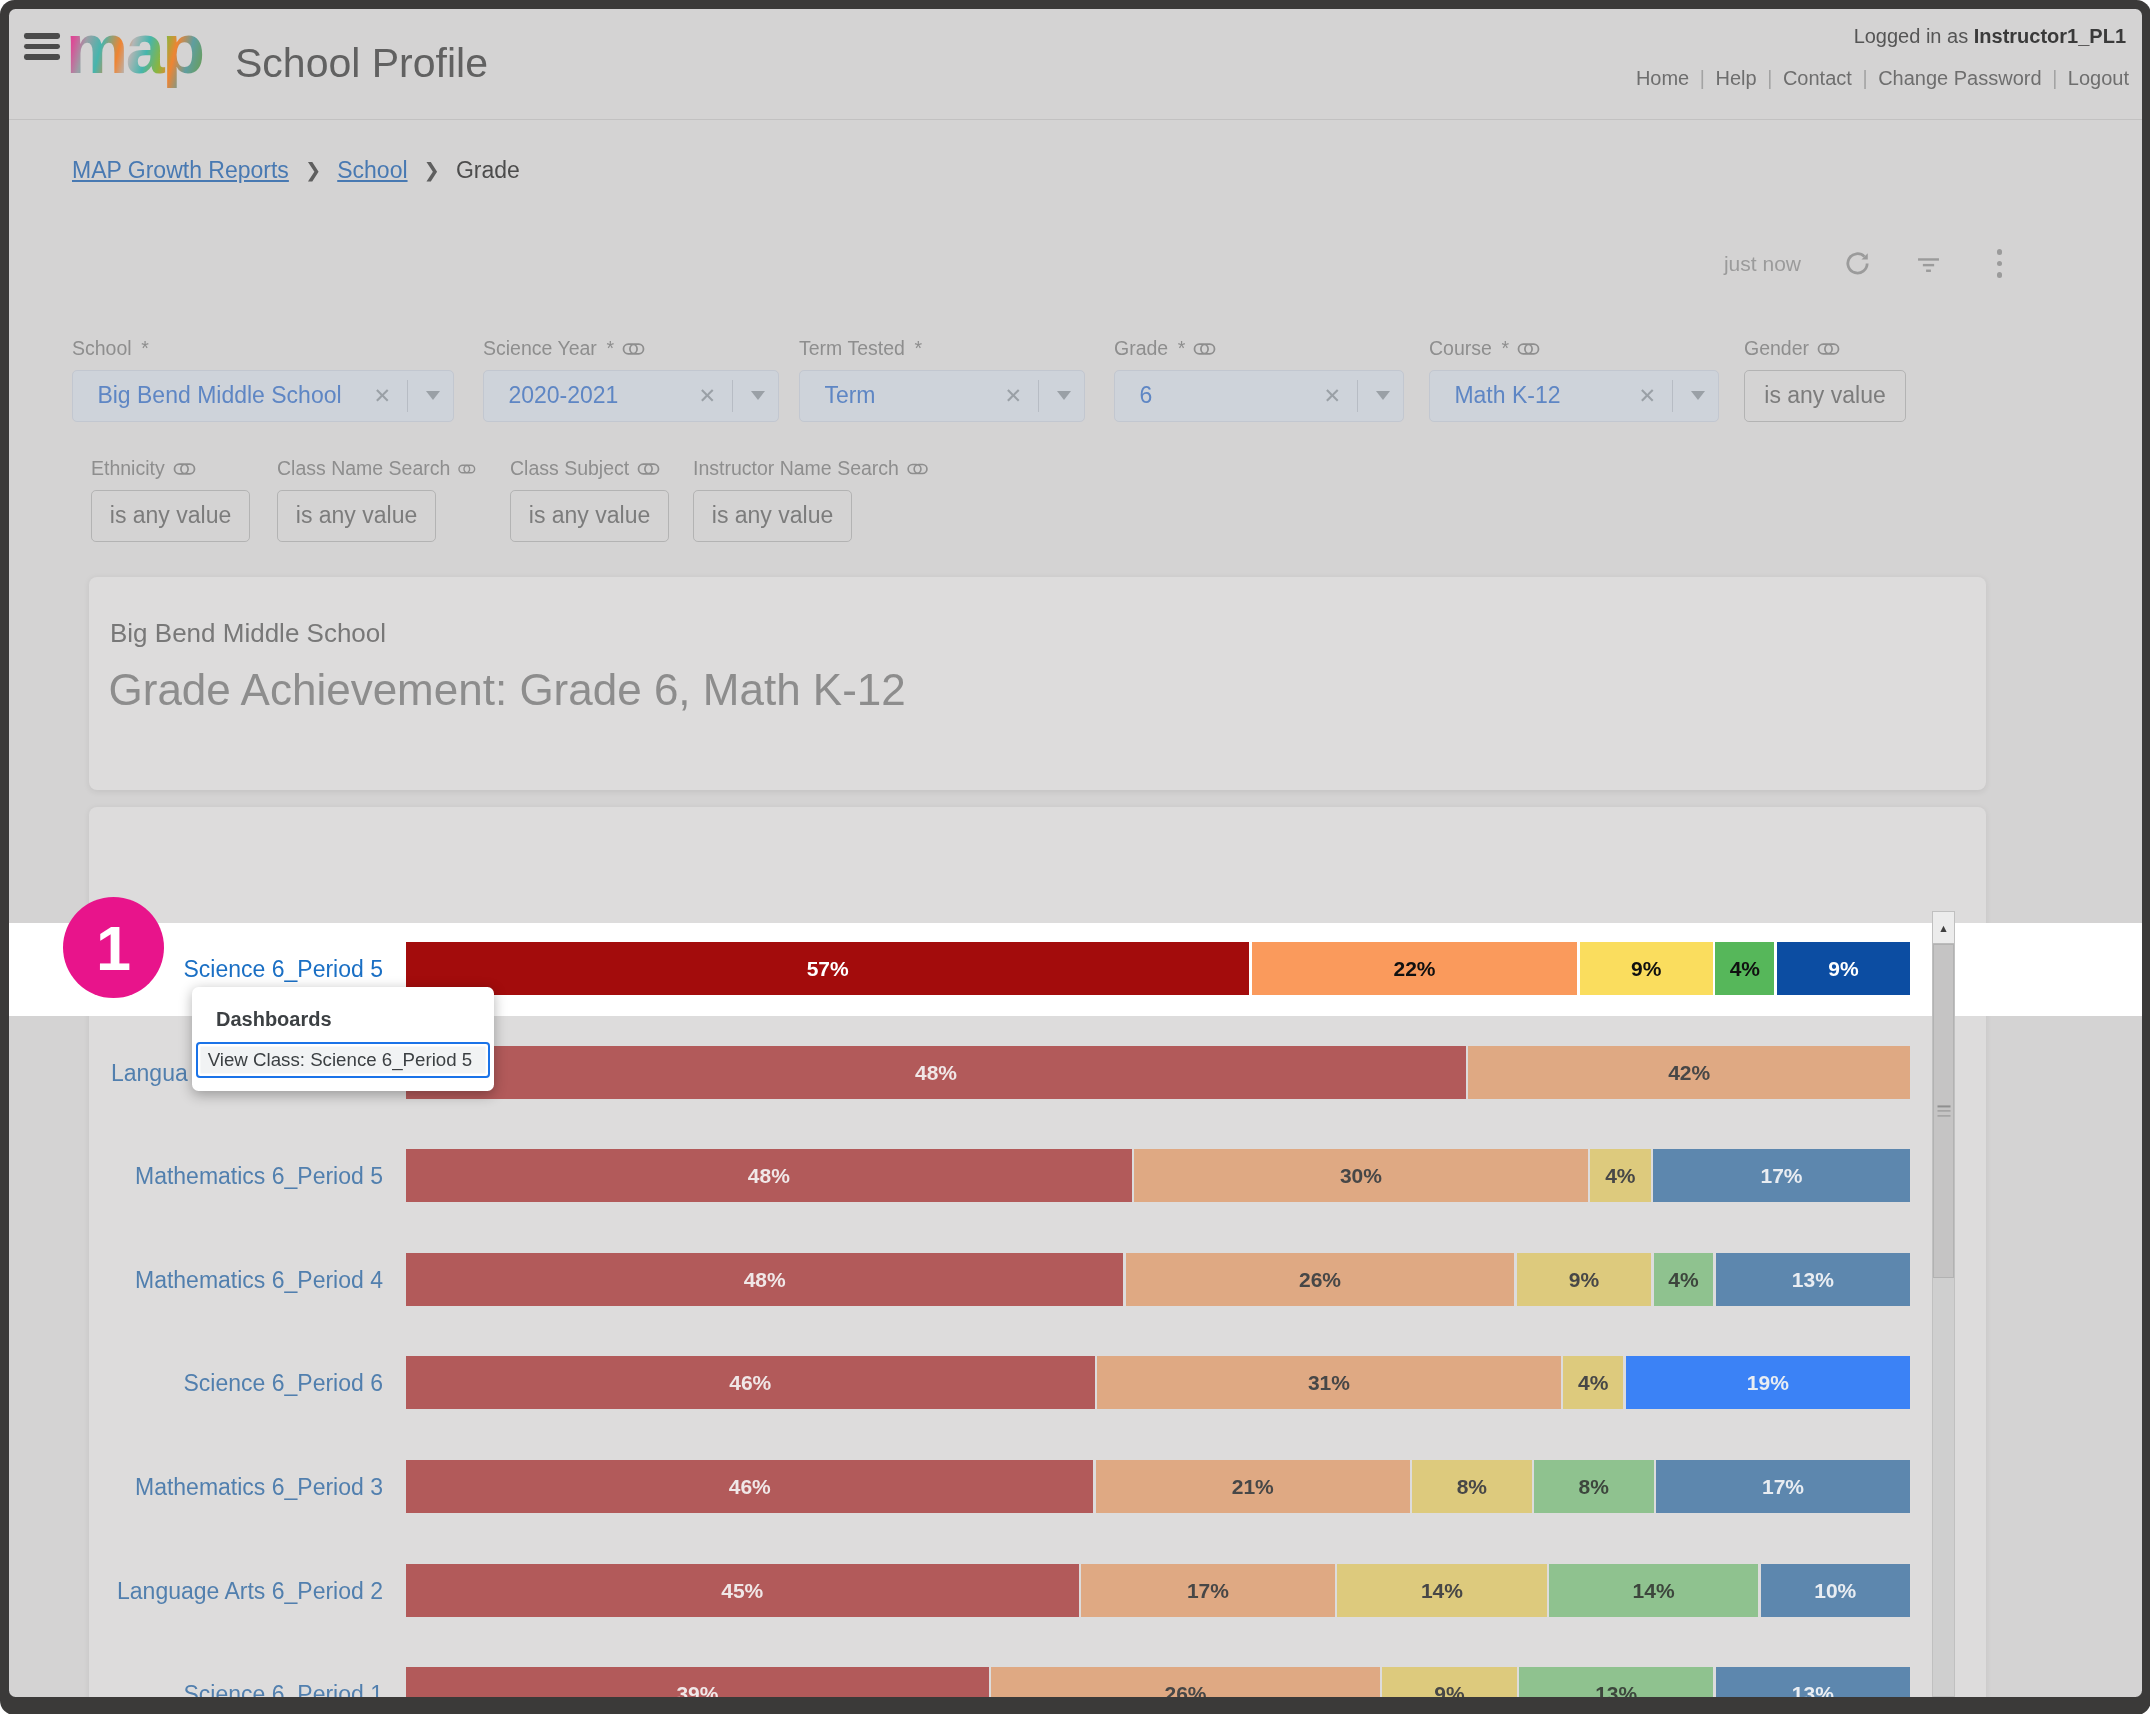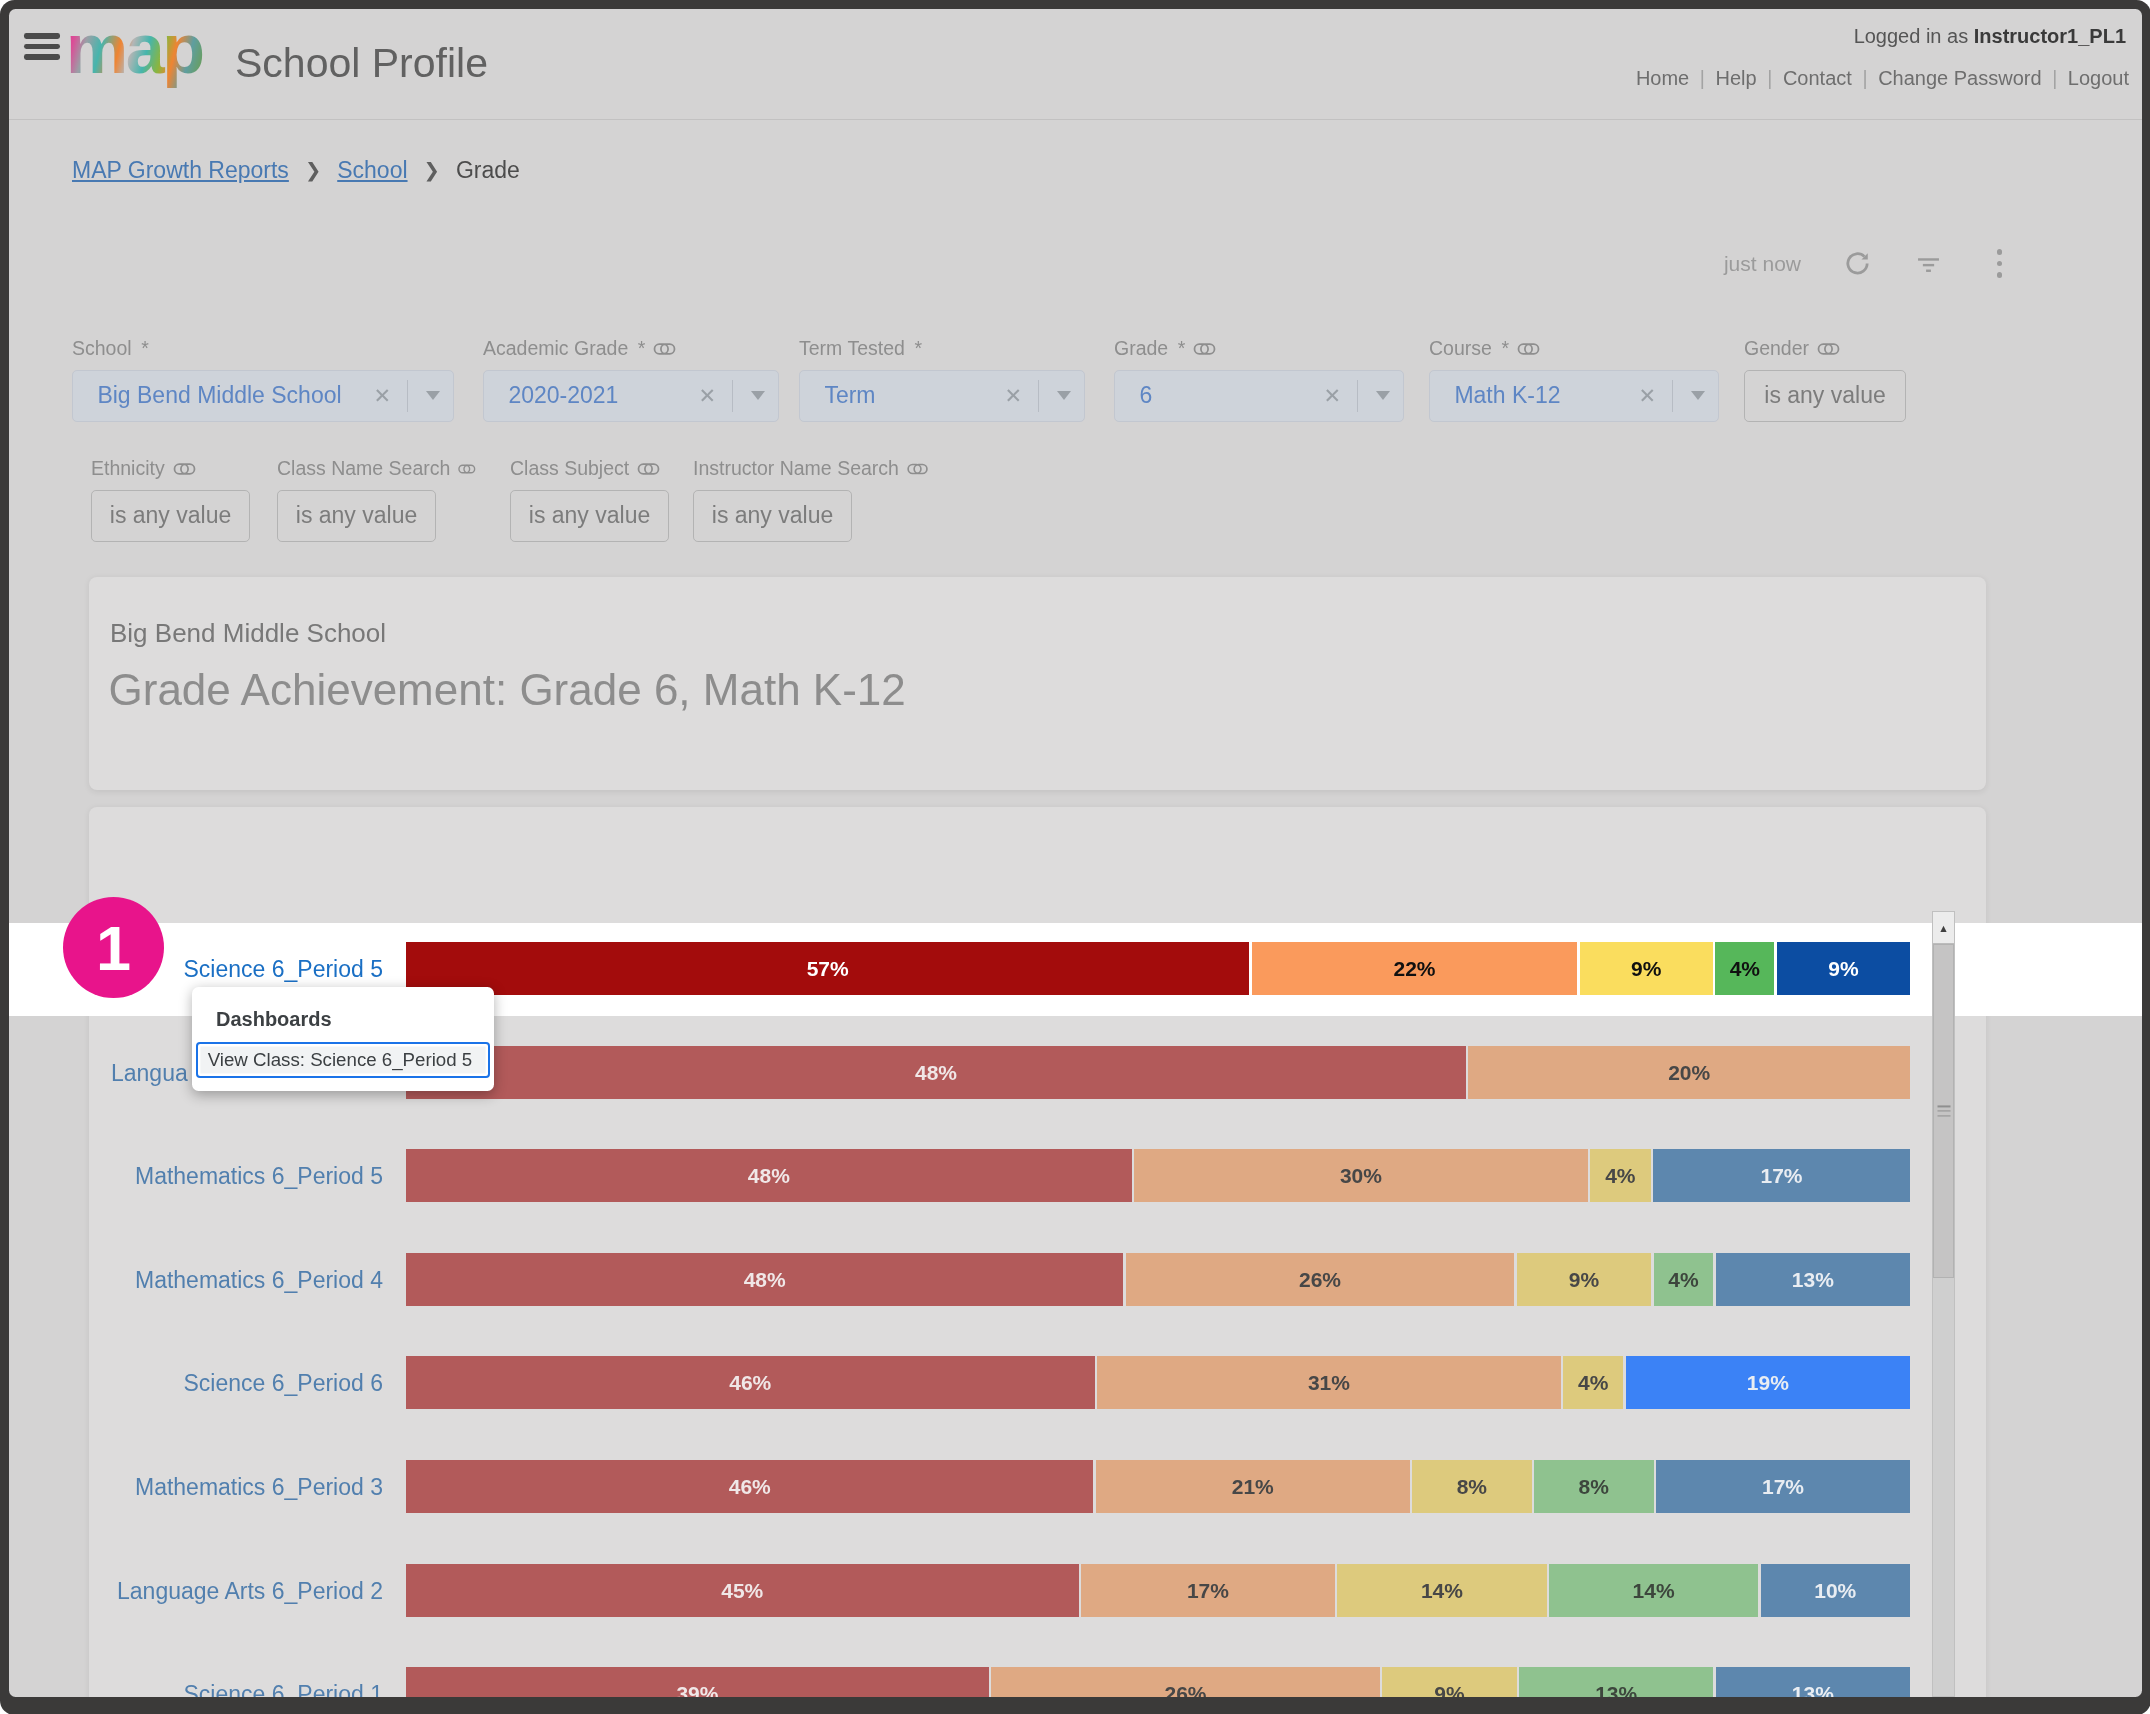--- a/index.html
+++ b/index.html
@@ -161,21 +161,21 @@
         </div>
       <div class="chip filled">
         <span class="chip-val">Big Bend Middle School</span>
         <span class="chip-x">✕</span>
         <span class="chip-div"></span>
         <span class="chip-caret"></span>
       </div>
     </div>
     <div class="f-col f1">
       <div class="flabel">
-          <span>Academic Grade</span>
+          <span>Science Year</span>
           <span class="req">*</span>
         <svg class="icon" width="23" height="12" viewBox="0 0 28 15">
             <rect x="1.5" y="1.5" width="17" height="12" rx="6" fill="none" stroke="#8e8e8e" stroke-width="2.2"></rect>
             <rect x="9.5" y="1.5" width="17" height="12" rx="6" fill="none" stroke="#8e8e8e" stroke-width="2.2"></rect>
           </svg>
       </div>
       <div class="chip filled">
         <span class="chip-val">2020-2021</span>
         <span class="chip-x">✕</span>
         <span class="chip-div"></span>
@@ -305,21 +305,21 @@
             <div class="seg" style="flex-grow: 22; background: rgb(250, 154, 92); color: rgb(16, 16, 16);">22%</div>
             <div class="seg" style="flex-grow: 9; background: rgb(250, 221, 94); color: rgb(16, 16, 16);">9%</div>
             <div class="seg" style="flex-grow: 4; background: rgb(86, 183, 90); color: rgb(16, 16, 16);">4%</div>
             <div class="seg" style="flex-grow: 9; background: rgb(12, 77, 162); color: rgb(255, 255, 255);">9%</div>
           </div>
         </div>
         <div class="chart-row" style="top: 1037px; height: 53px;">
           <div class="row-label clipped">Langua</div>
           <div class="bar">
             <div class="seg" style="flex-grow: 48; background: rgb(178, 90, 90); color: rgb(240, 231, 231);">48%</div>
-            <div class="seg" style="flex-grow: 20; background: rgb(223, 169, 131); color: rgb(71, 71, 71);">20%</div>
+            <div class="seg" style="flex-grow: 20; background: rgb(223, 169, 131); color: rgb(71, 71, 71);">42%</div>
           </div>
         </div>
         <div class="chart-row" style="top: 1140px; height: 53px;">
           <div class="row-label">Mathematics 6_Period 5</div>
           <div class="bar">
             <div class="seg" style="flex-grow: 48; background: rgb(178, 90, 90); color: rgb(240, 231, 231);">48%</div>
             <div class="seg" style="flex-grow: 30; background: rgb(223, 169, 131); color: rgb(71, 71, 71);">30%</div>
             <div class="seg" style="flex-grow: 4; background: rgb(221, 202, 125); color: rgb(71, 71, 71);">4%</div>
             <div class="seg" style="flex-grow: 17; background: rgb(93, 135, 174); color: rgb(233, 237, 242);">17%</div>
           </div>

